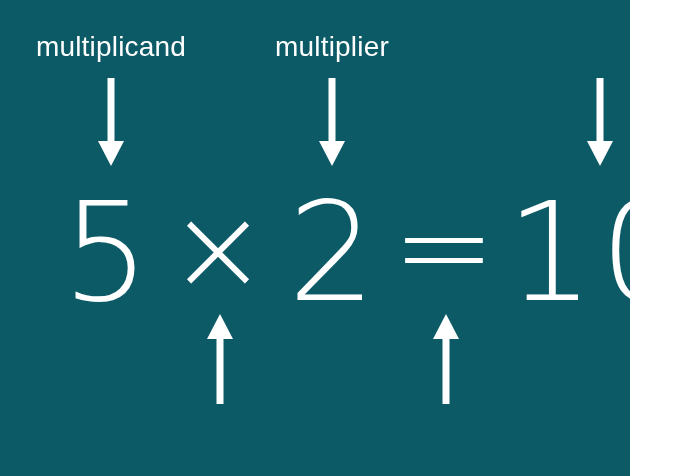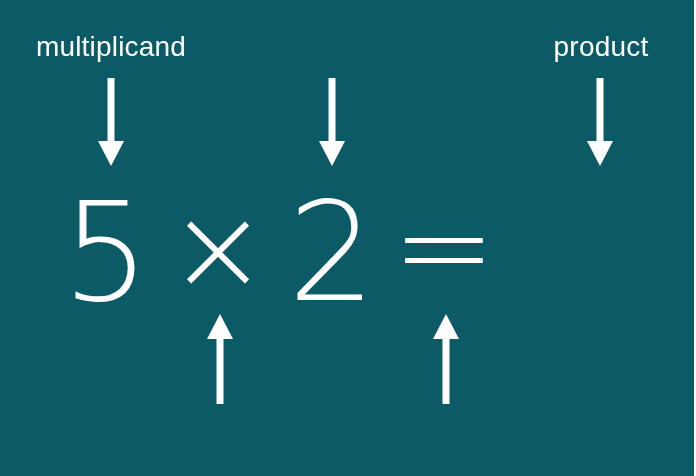--- a/index.html
+++ b/index.html
@@ -1,19 +1,19 @@
 <!DOCTYPE html>
 <html><head>
   <meta charset="utf-8">
   <style>
     html, body { margin: 0; padding: 0; }
     body { width: 696px; height: 476px; overflow: hidden; }
     .canvas {
       position: relative;
-      width: 694px; height: 476px;
+      width: 630px; height: 476px;
       background: #0b5a66;
       color: #ffffff;
       font-family: "Liberation Sans", "DejaVu Sans", sans-serif;
     }
     .label {
       position: absolute;
       font-size: 28px;
       line-height: 32px;
       font-weight: 500;
       white-space: nowrap;
@@ -32,39 +32,40 @@
       white-space: nowrap;
     }
     svg.arrow { position: absolute; overflow: visible; }
   </style>
 </head>
 <body>
 
 <div class="canvas">
 
   <div class="label" style="left:111px; top:31px;">multiplicand</div>
-  <div class="label" style="left:601px; top:31px;">product</div>
+  <div class="label" style="left:332px; top:31px;">multiplier</div>
 
   <svg class="arrow" style="left:98px; top:78px;" width="26" height="90" viewBox="0 0 26 90">
     <rect x="9.5" y="0" width="7" height="64" fill="#ffffff"></rect>
     <polygon points="0,63 26,63 13,88" fill="#ffffff"></polygon>
   </svg>
   <svg class="arrow" style="left:319px; top:78px;" width="26" height="90" viewBox="0 0 26 90">
     <rect x="9.5" y="0" width="7" height="64" fill="#ffffff"></rect>
     <polygon points="0,63 26,63 13,88" fill="#ffffff"></polygon>
   </svg>
   <svg class="arrow" style="left:587px; top:78px;" width="26" height="90" viewBox="0 0 26 90">
     <rect x="9.5" y="0" width="7" height="64" fill="#ffffff"></rect>
     <polygon points="0,63 26,63 13,88" fill="#ffffff"></polygon>
   </svg>
 
   <div class="glyph" style="left:106px; top:184px;">5</div>
   <div class="glyph" style="left:218px; top:180px; font-size:120px;">×</div>
   <div class="glyph" style="left:332px; top:184px;">2</div>
   <div class="glyph" style="left:444px; top:178px; font-size:124px;">=</div>
+  <div class="glyph" style="left:600px; top:184px; letter-spacing:6px;">10</div>
 
   <svg class="arrow" style="left:207px; top:314px;" width="26" height="90" viewBox="0 0 26 90">
     <polygon points="13,0 0,25 26,25" fill="#ffffff"></polygon>
     <rect x="9.5" y="24" width="7" height="66" fill="#ffffff"></rect>
   </svg>
   <svg class="arrow" style="left:433px; top:314px;" width="26" height="90" viewBox="0 0 26 90">
     <polygon points="13,0 0,25 26,25" fill="#ffffff"></polygon>
     <rect x="9.5" y="24" width="7" height="66" fill="#ffffff"></rect>
   </svg>
 

